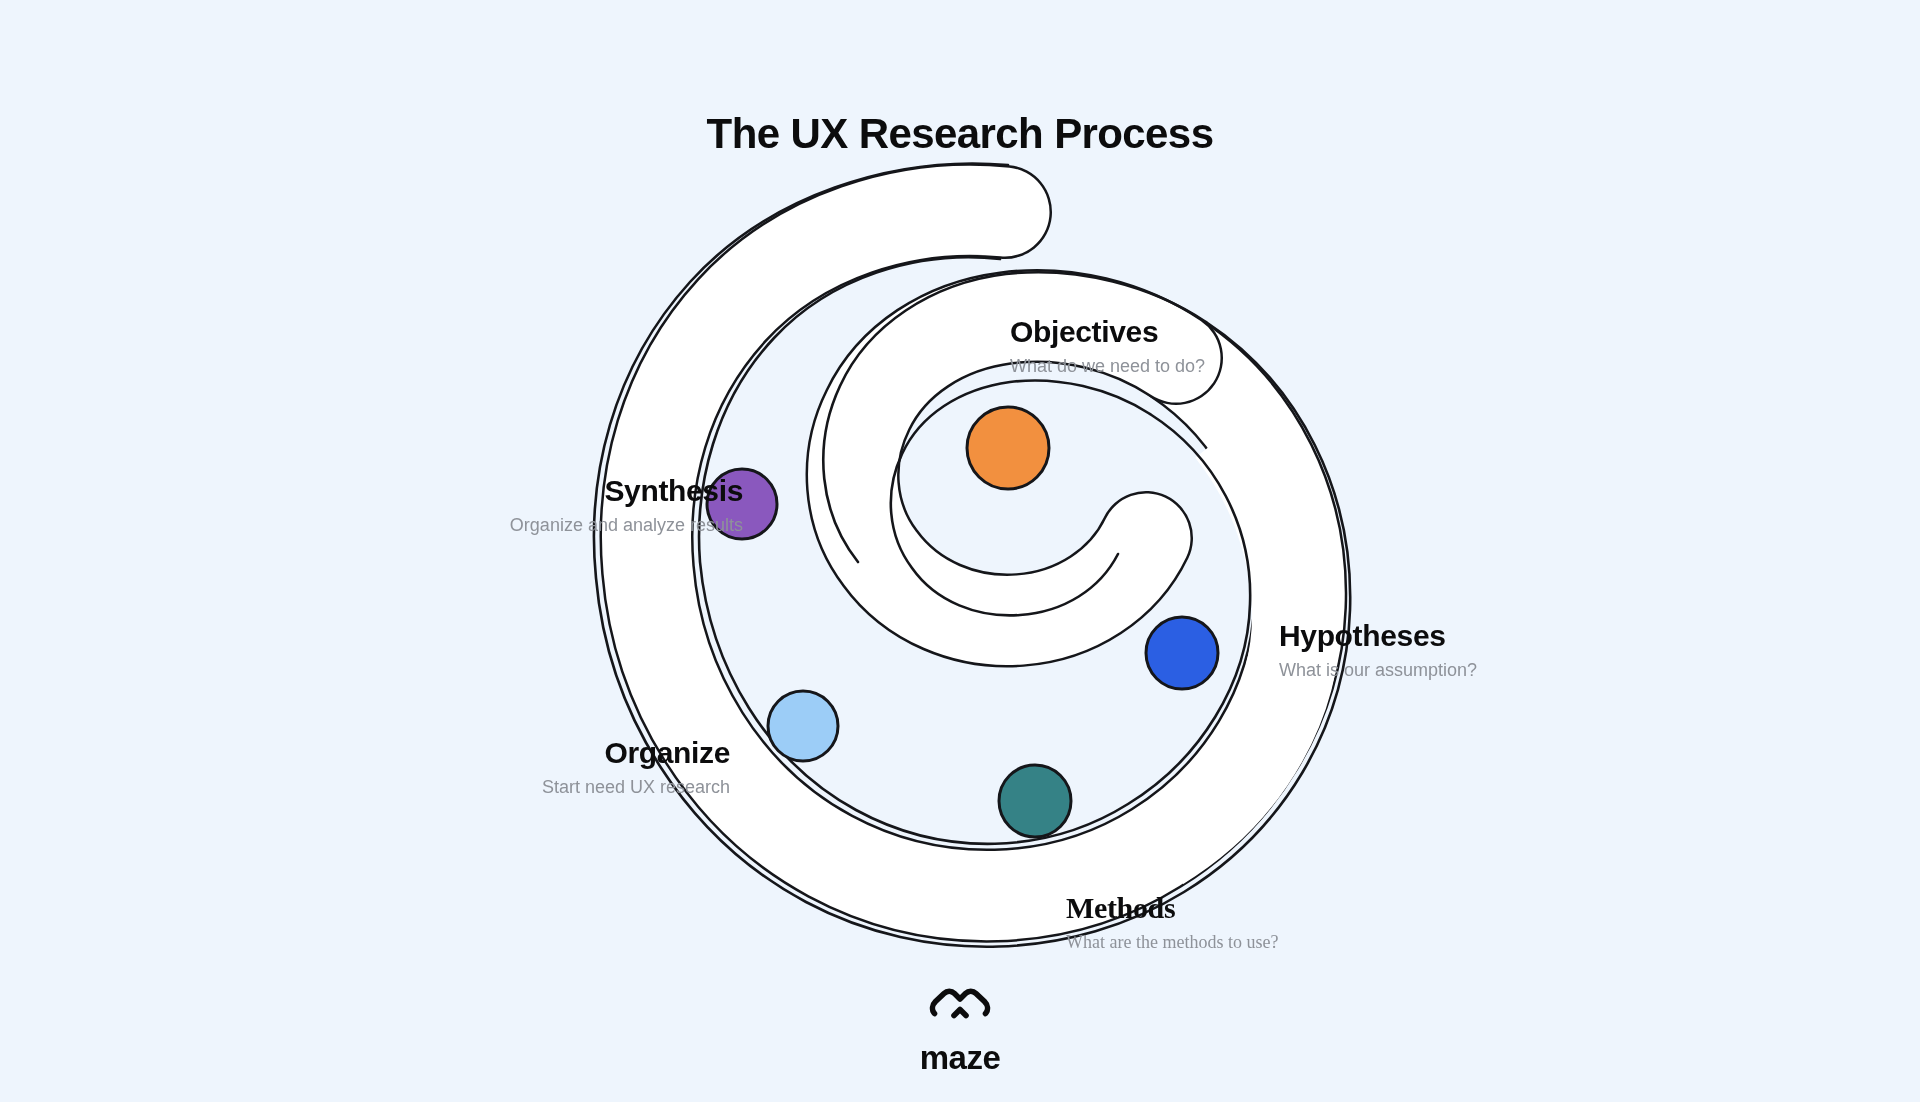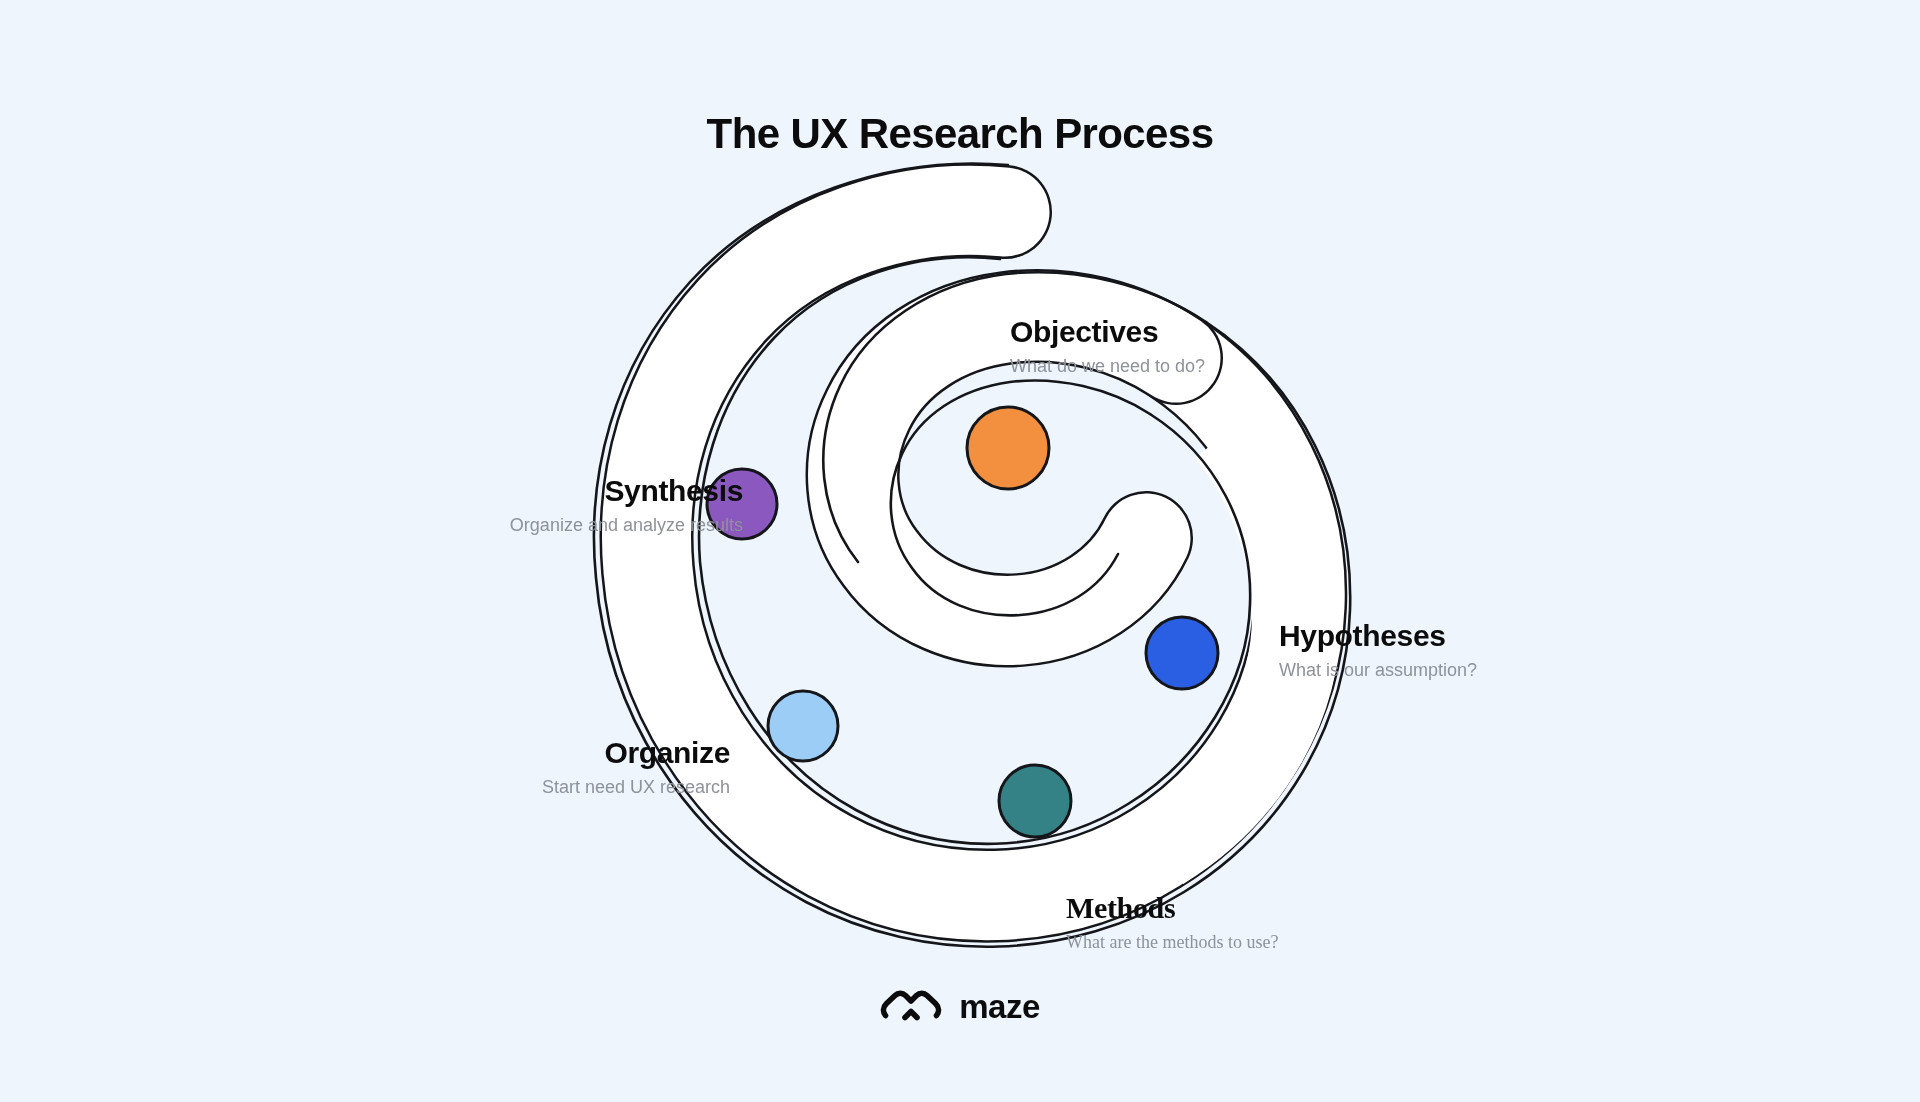--- a/index.html
+++ b/index.html
@@ -80,20 +80,21 @@
   
   .brand {
     position: absolute;
     left: 0;
     top: 988px;
     width: 1920px;
     display: flex;
     align-items: center;
     justify-content: center;
     gap: 17px;
+    flex-direction: column;
   }
   .brand-mark { display: block; }
   .brand-name {
     font-size: 33px;
     font-weight: 700;
     color: #0c0c0d;
     letter-spacing: -0.5px;
     font-family: "Liberation Sans", sans-serif;
   }
 </style>

